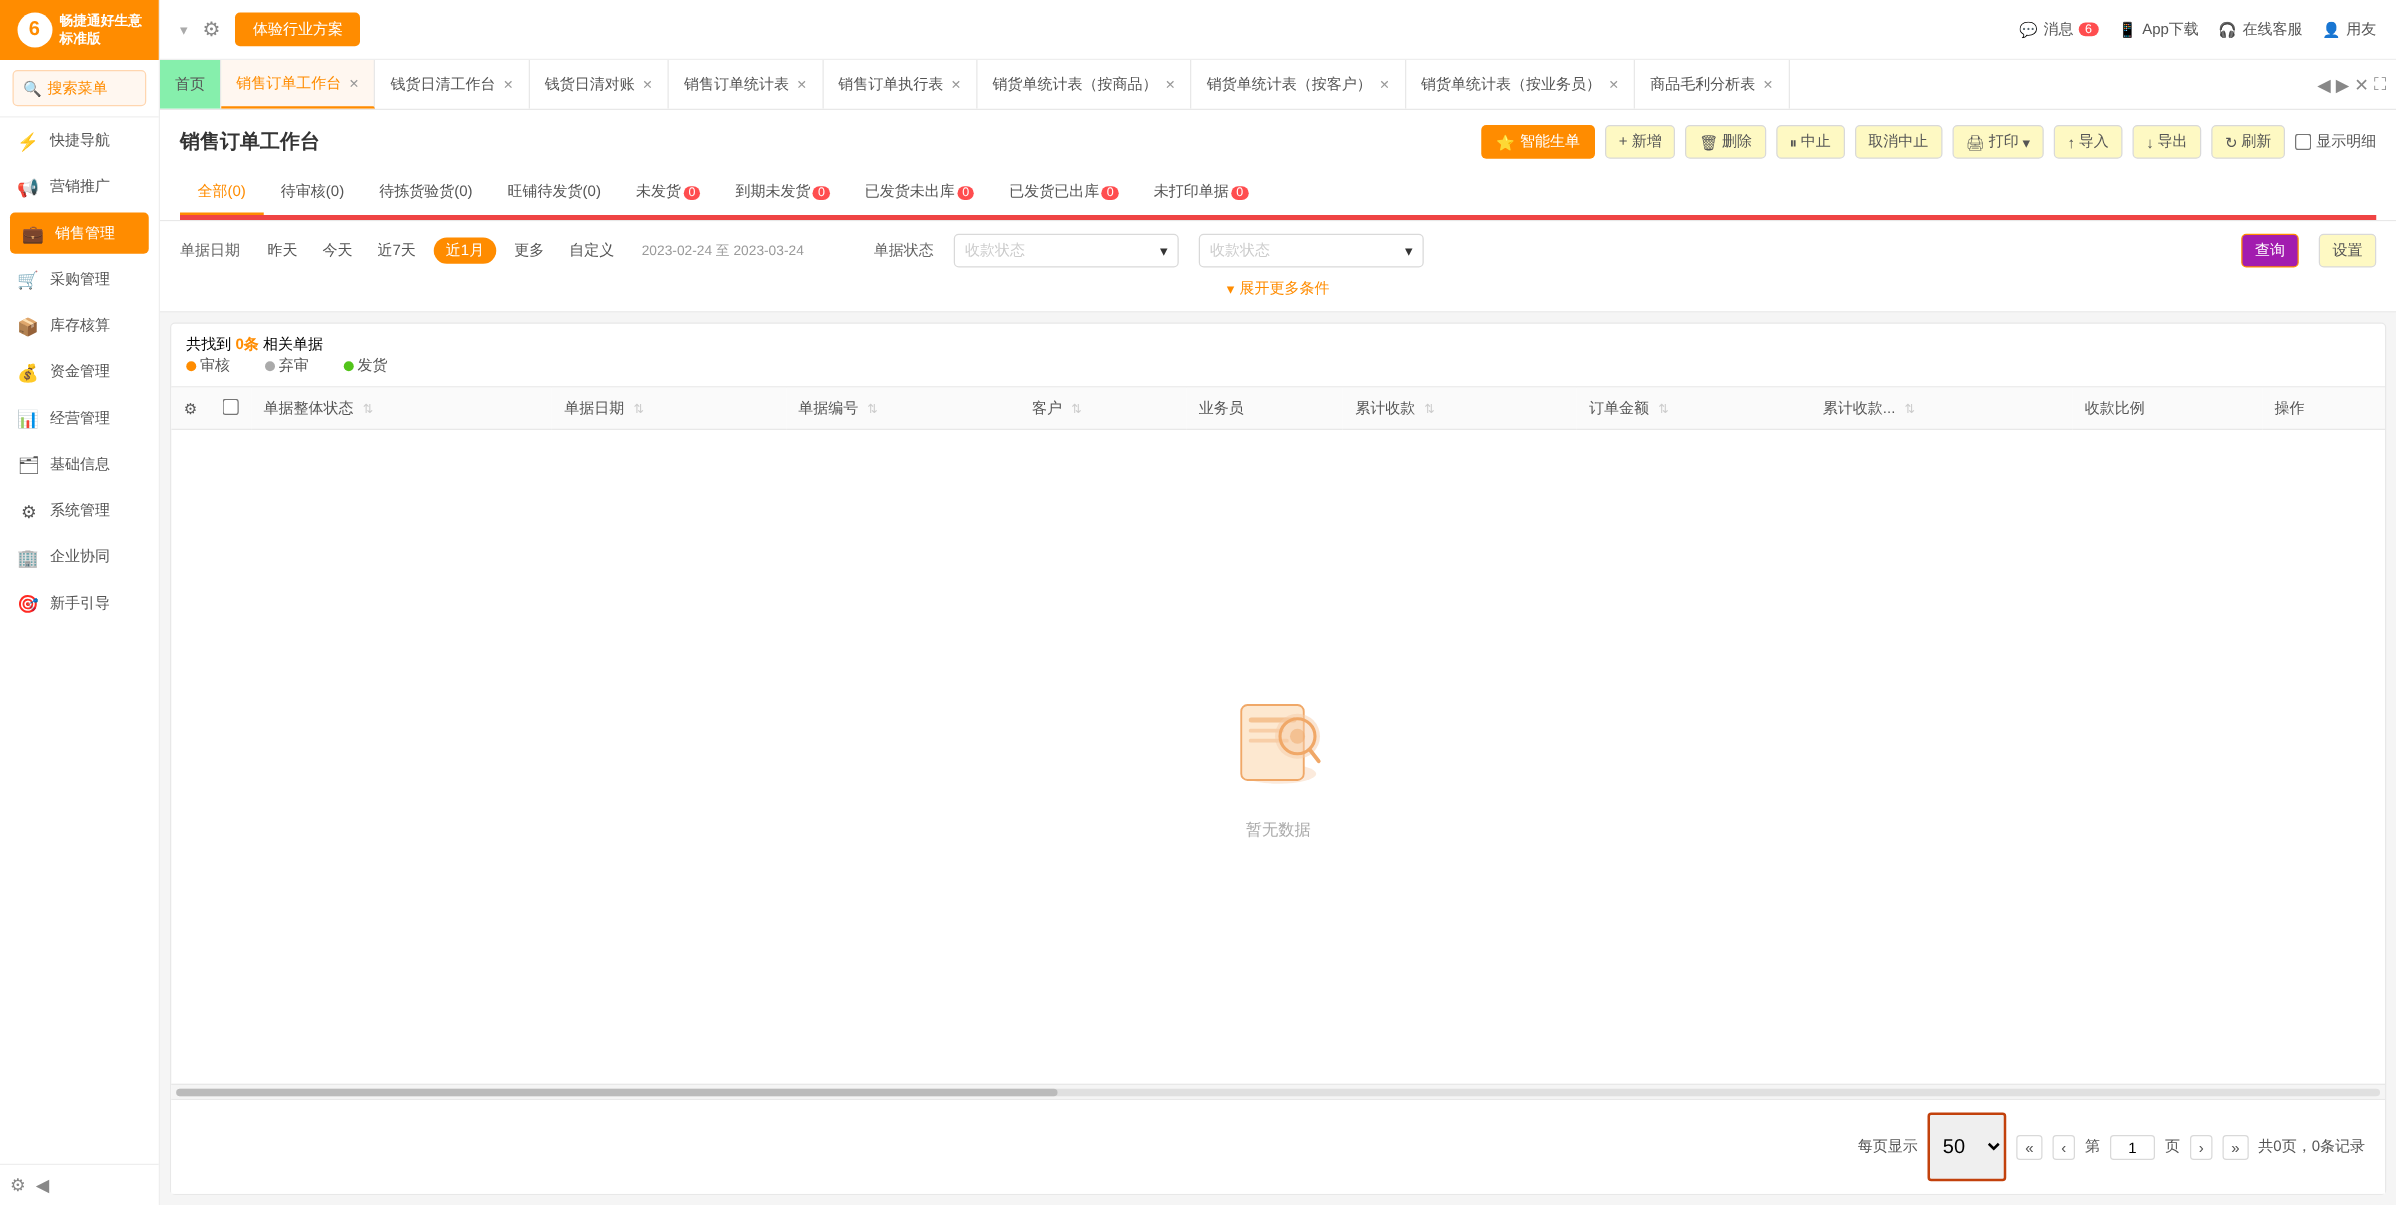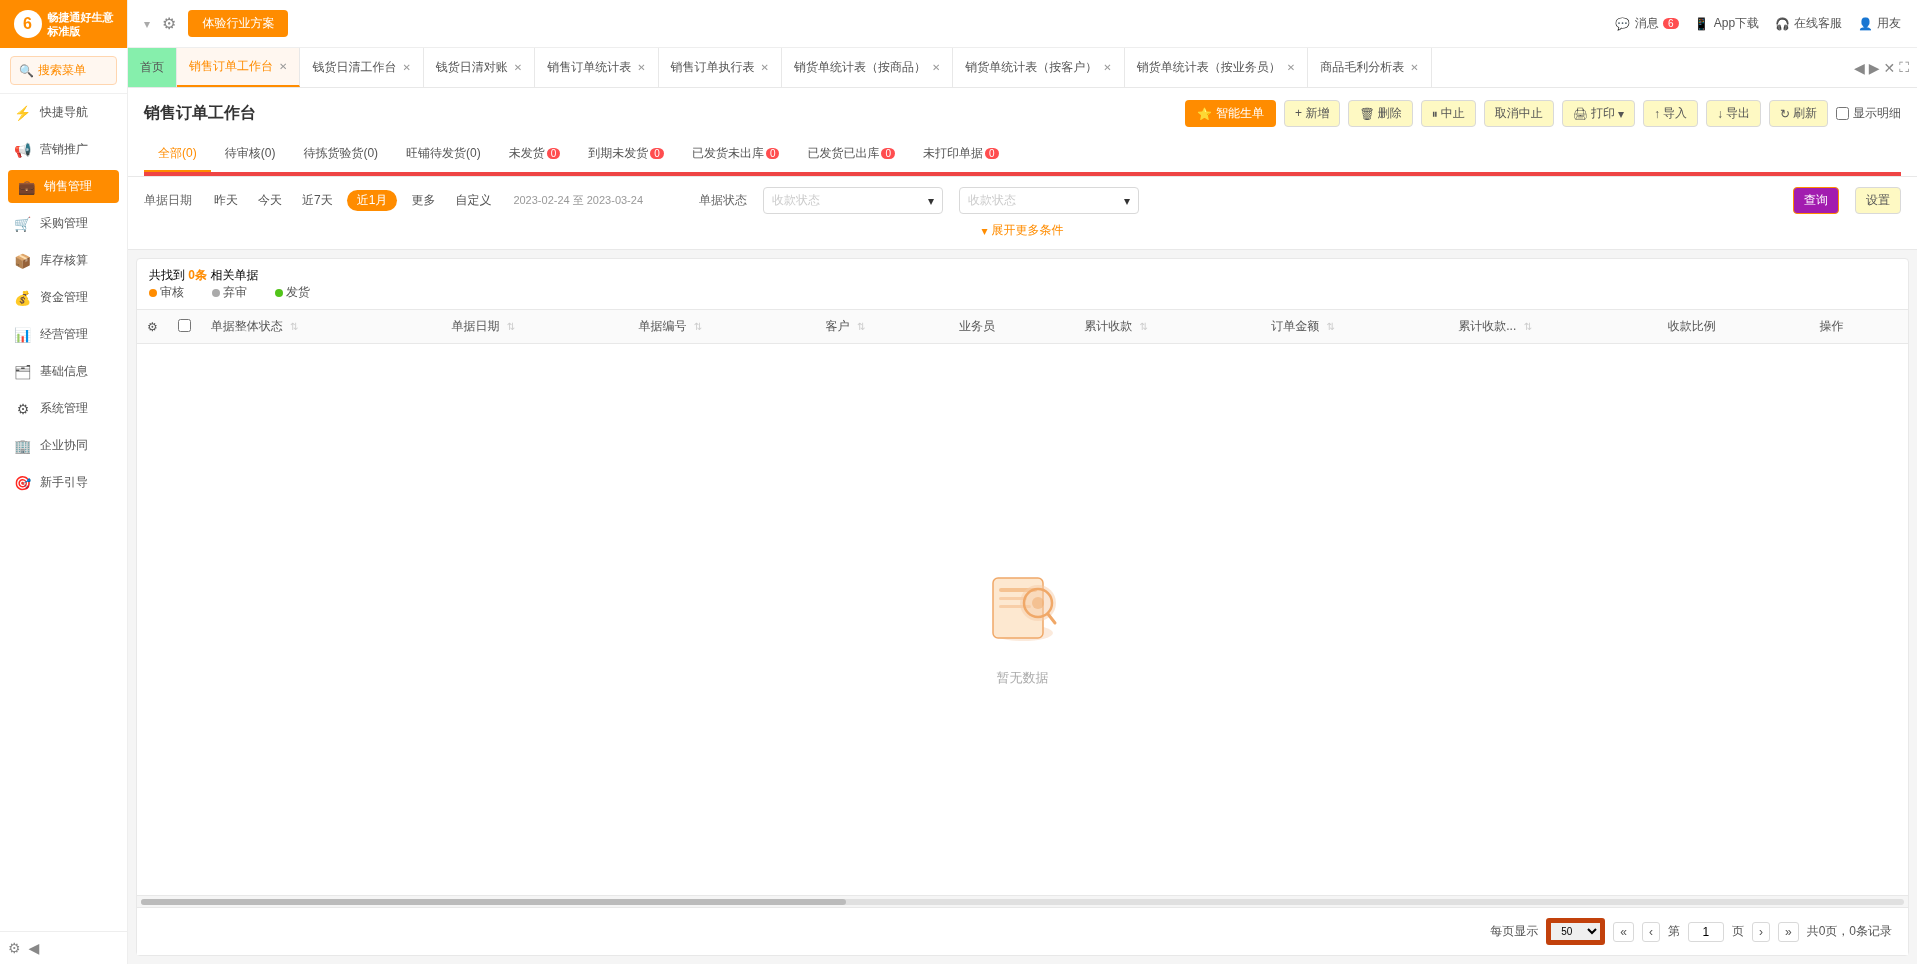--- a/index.html
+++ b/index.html
@@ -326,24 +326,24 @@
       display: flex;
       align-items: center;
       justify-content: flex-end;
       gap: 8px;
       border-top: 1px solid #e8e8e8;
       background: #fff;
       font-size: 12px;
       color: #555;
     }
     .pagination-select {
-      border: 5px solid #c2410c;
+      border: 2px solid #c2410c;
       border-radius: 3px;
-      padding: 2px 6px;
-      font-size: 10px;
+      padding: 16px 6px;
+      font-size: 16px;
     }
     .pagination-btn {
       border: 1px solid #d9d9d9;
       background: white;
       border-radius: 3px;
       padding: 2px 6px;
       cursor: pointer;
       font-size: 12px;
       color: #555;
     }

